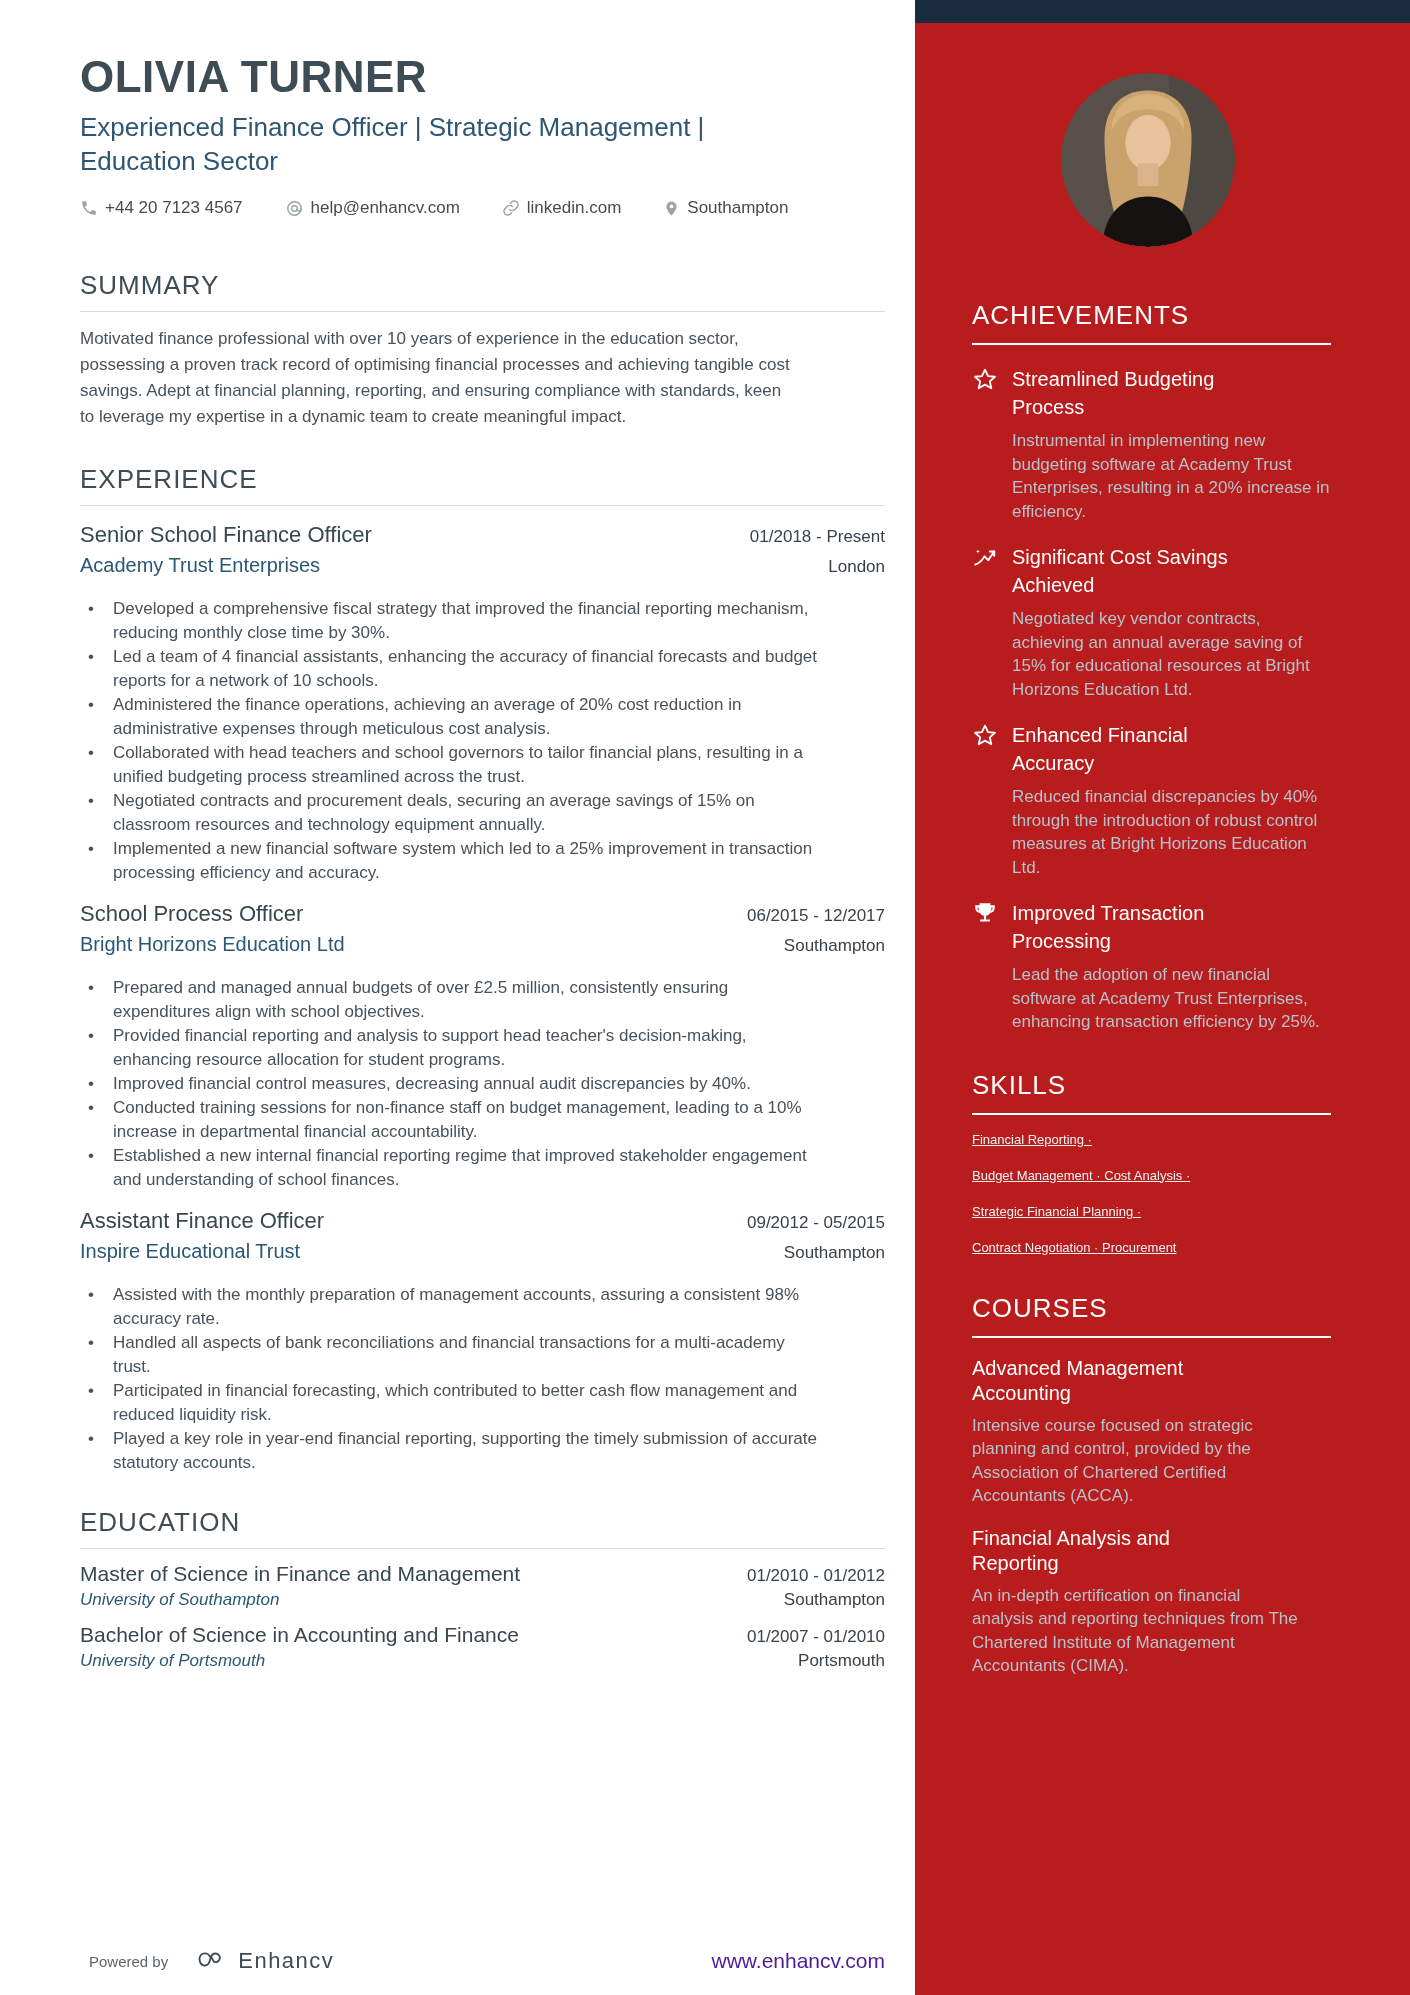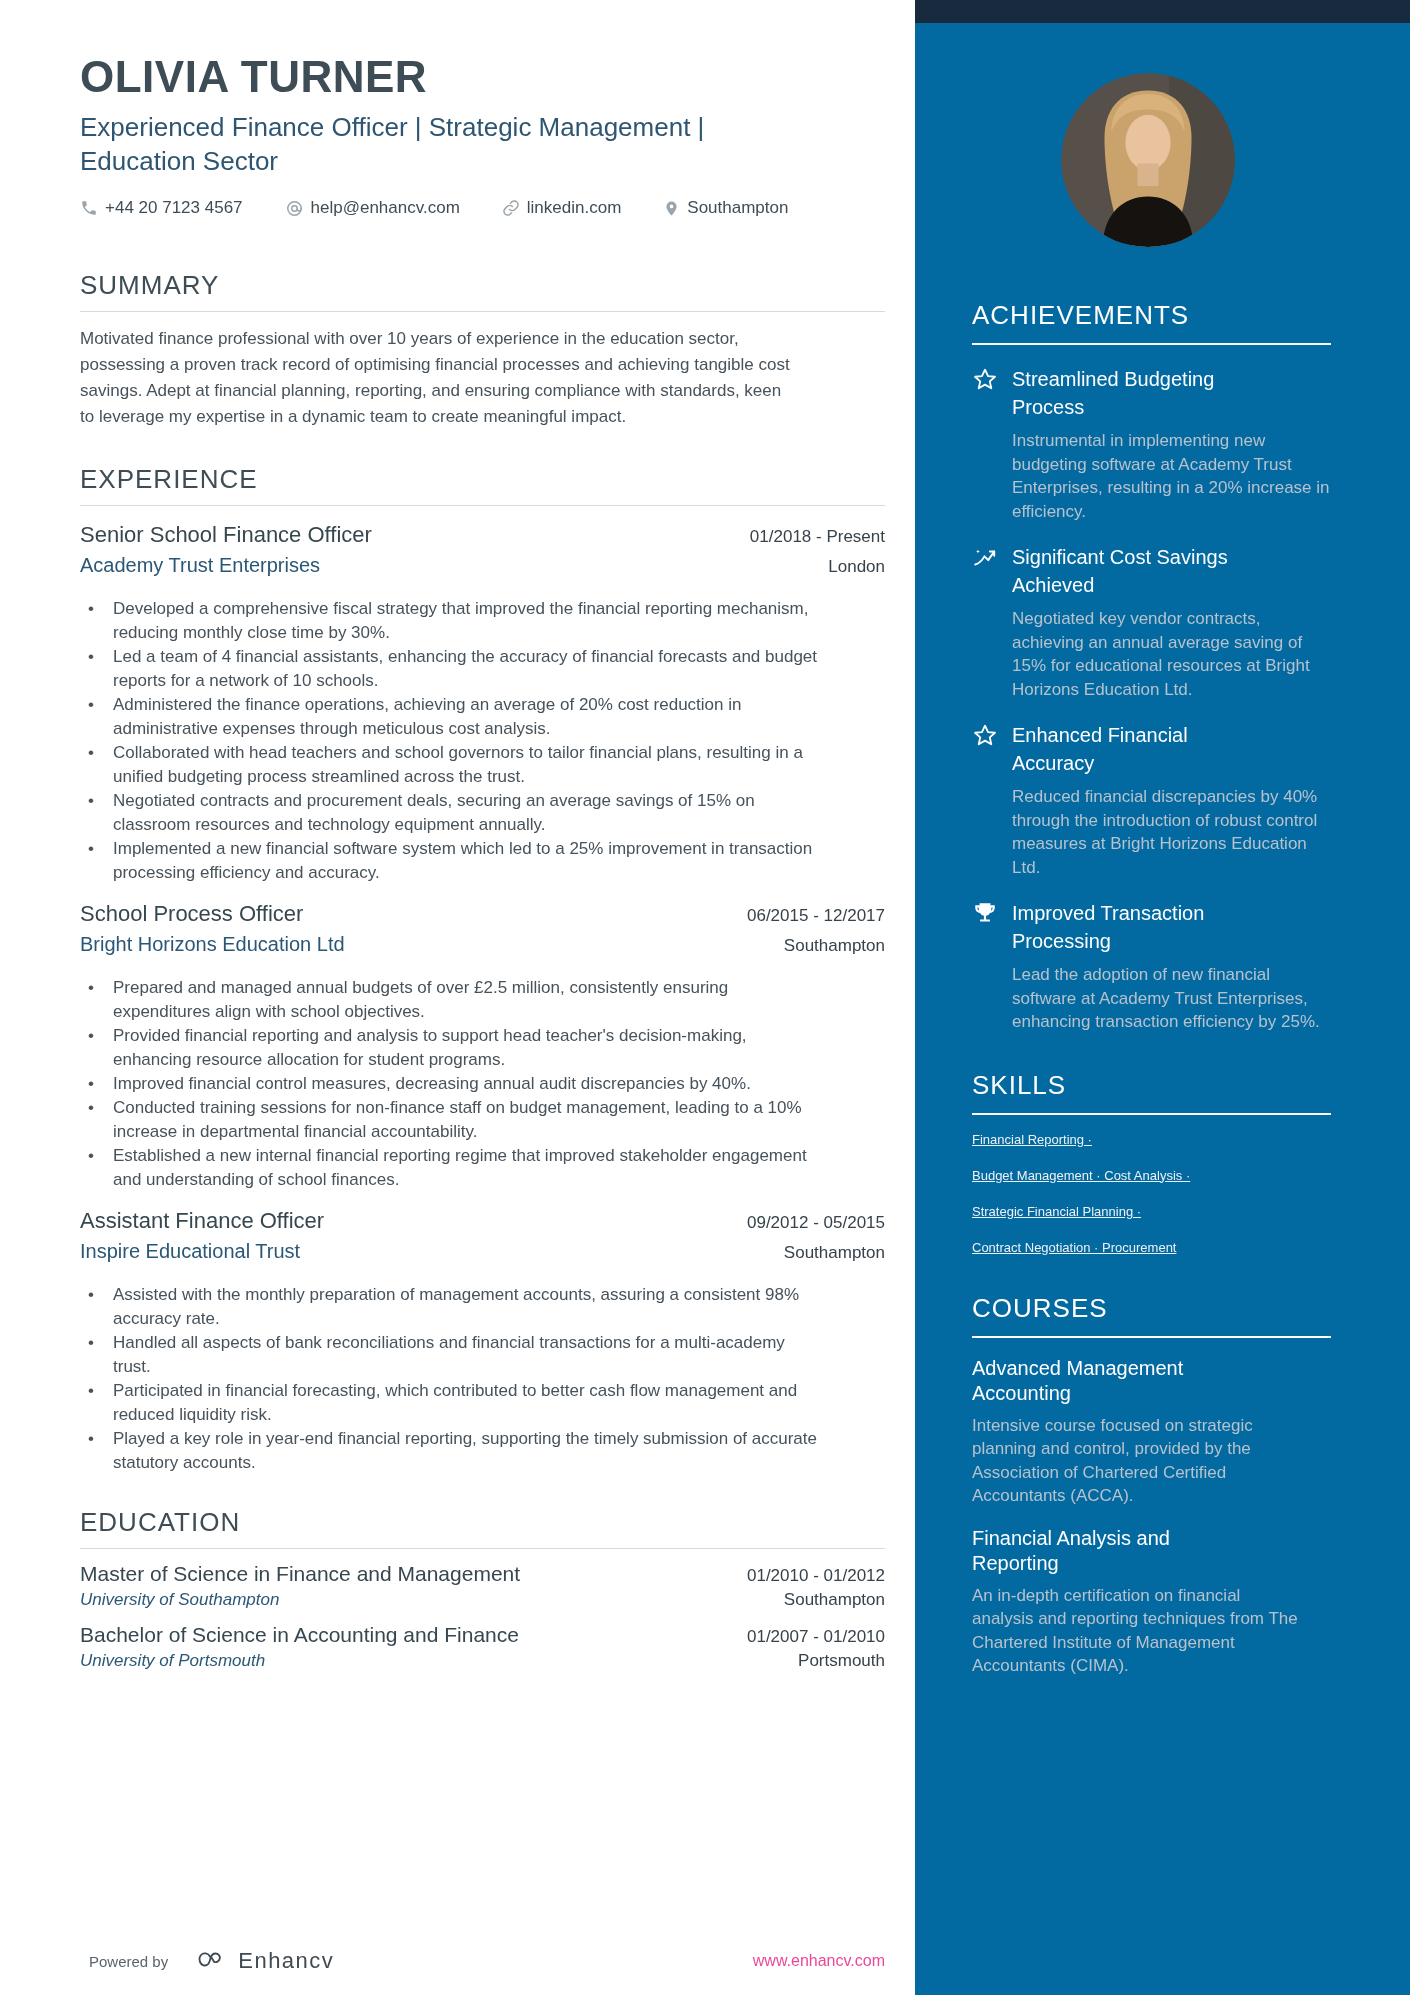--- a/index.html
+++ b/index.html
@@ -1,20 +1,20 @@
 <!DOCTYPE html>
 <html><head>
 <meta charset="utf-8">
 <style>
   html,body { margin:0; padding:0; background:#ffffff; }
   .page { position:relative; width:1410px; height:1995px; background:#ffffff;
           font-family:"Liberation Sans", sans-serif; overflow:hidden; }
 
   
-  .sidebar { position:absolute; top:0; right:0; width:495px; height:100%; background:#0369a1; }
+  .sidebar { position:absolute; top:0; right:0; width:495px; height:100%; background:#b91c1c; }
   .band { position:absolute; top:0; left:0; width:100%; height:23px; background:#182b3e; }
   .avatar { position:absolute; top:73px; left:146px; width:174px; height:174px;
             border-radius:50%; overflow:hidden; }
   .side-content { position:absolute; top:0; left:57px; width:359px; }
   .side-h { margin:0; color:#ffffff; font-size:26px; font-weight:400; letter-spacing:1px; }
   .side-h.first { margin-top:300px; }
   .side-h.skills { margin-top:36px; }
   .side-h.courses { margin-top:38px; }
   .side-rule { height:2px; background:#ffffff; margin-top:12px; }
   .ach-item { display:flex; margin-top:20px; }
@@ -50,21 +50,21 @@
   .bullet::before { content:"•"; position:absolute; left:8px; color:#47525b; }
   .edu-item { margin-top:13px; }
   .degree { font-size:21px; color:#37474f; }
   .school { font-size:17px; font-weight:500; color:#2b5777; margin-top:4px;font-style:italic; }
 
   
   .footer { position:absolute; left:89px; top:1948px; width:796px; display:flex; align-items:center; }
   .powered { font-size:15px; color:#5a646d; }
   .logo-wrap { margin-left:26px; display:flex; align-items:center; gap:10px; color:#3f4a52; }
   .brand { font-size:22px; color:#3f4a52; letter-spacing:1.5px; }
-  .url { margin-left:auto; font-size:16px; color:#ec4899; }
+  .url { margin-left:auto; font-size:21px; color:#4c1d95; }
 
   svg { display:block; }
 </style>
 </head>
 <body>
 
 <div class="page">
 
   <aside class="sidebar">
     <div class="band"></div>

